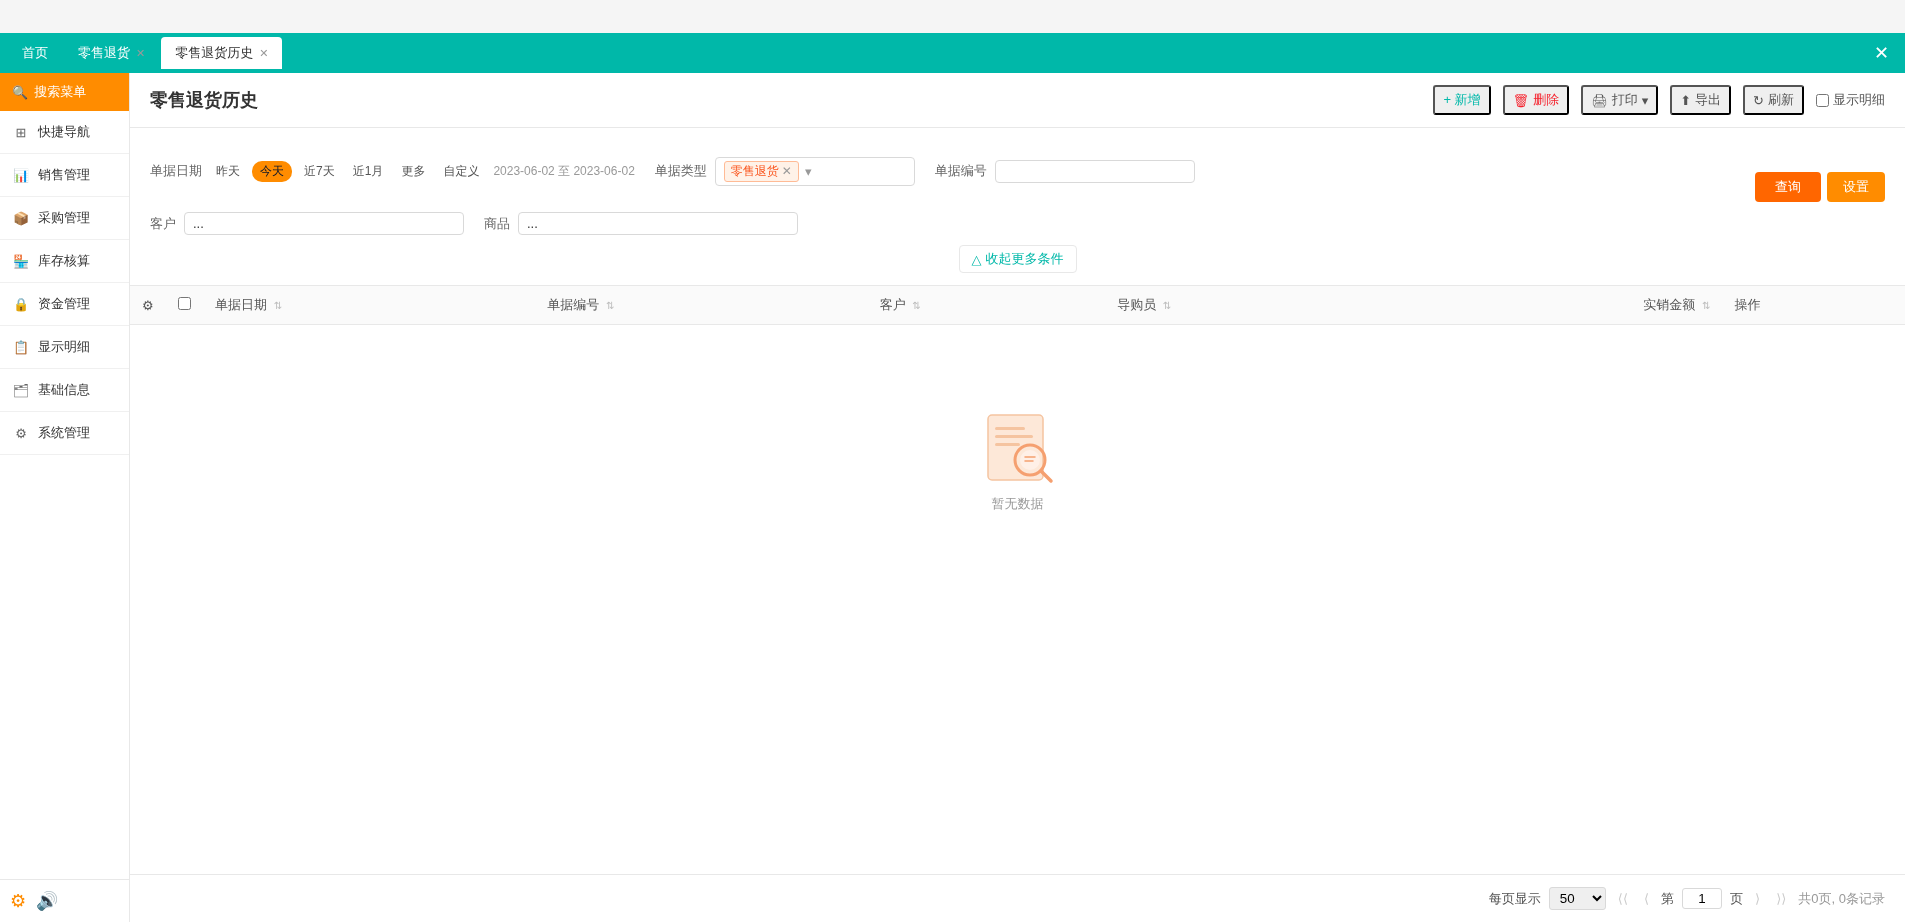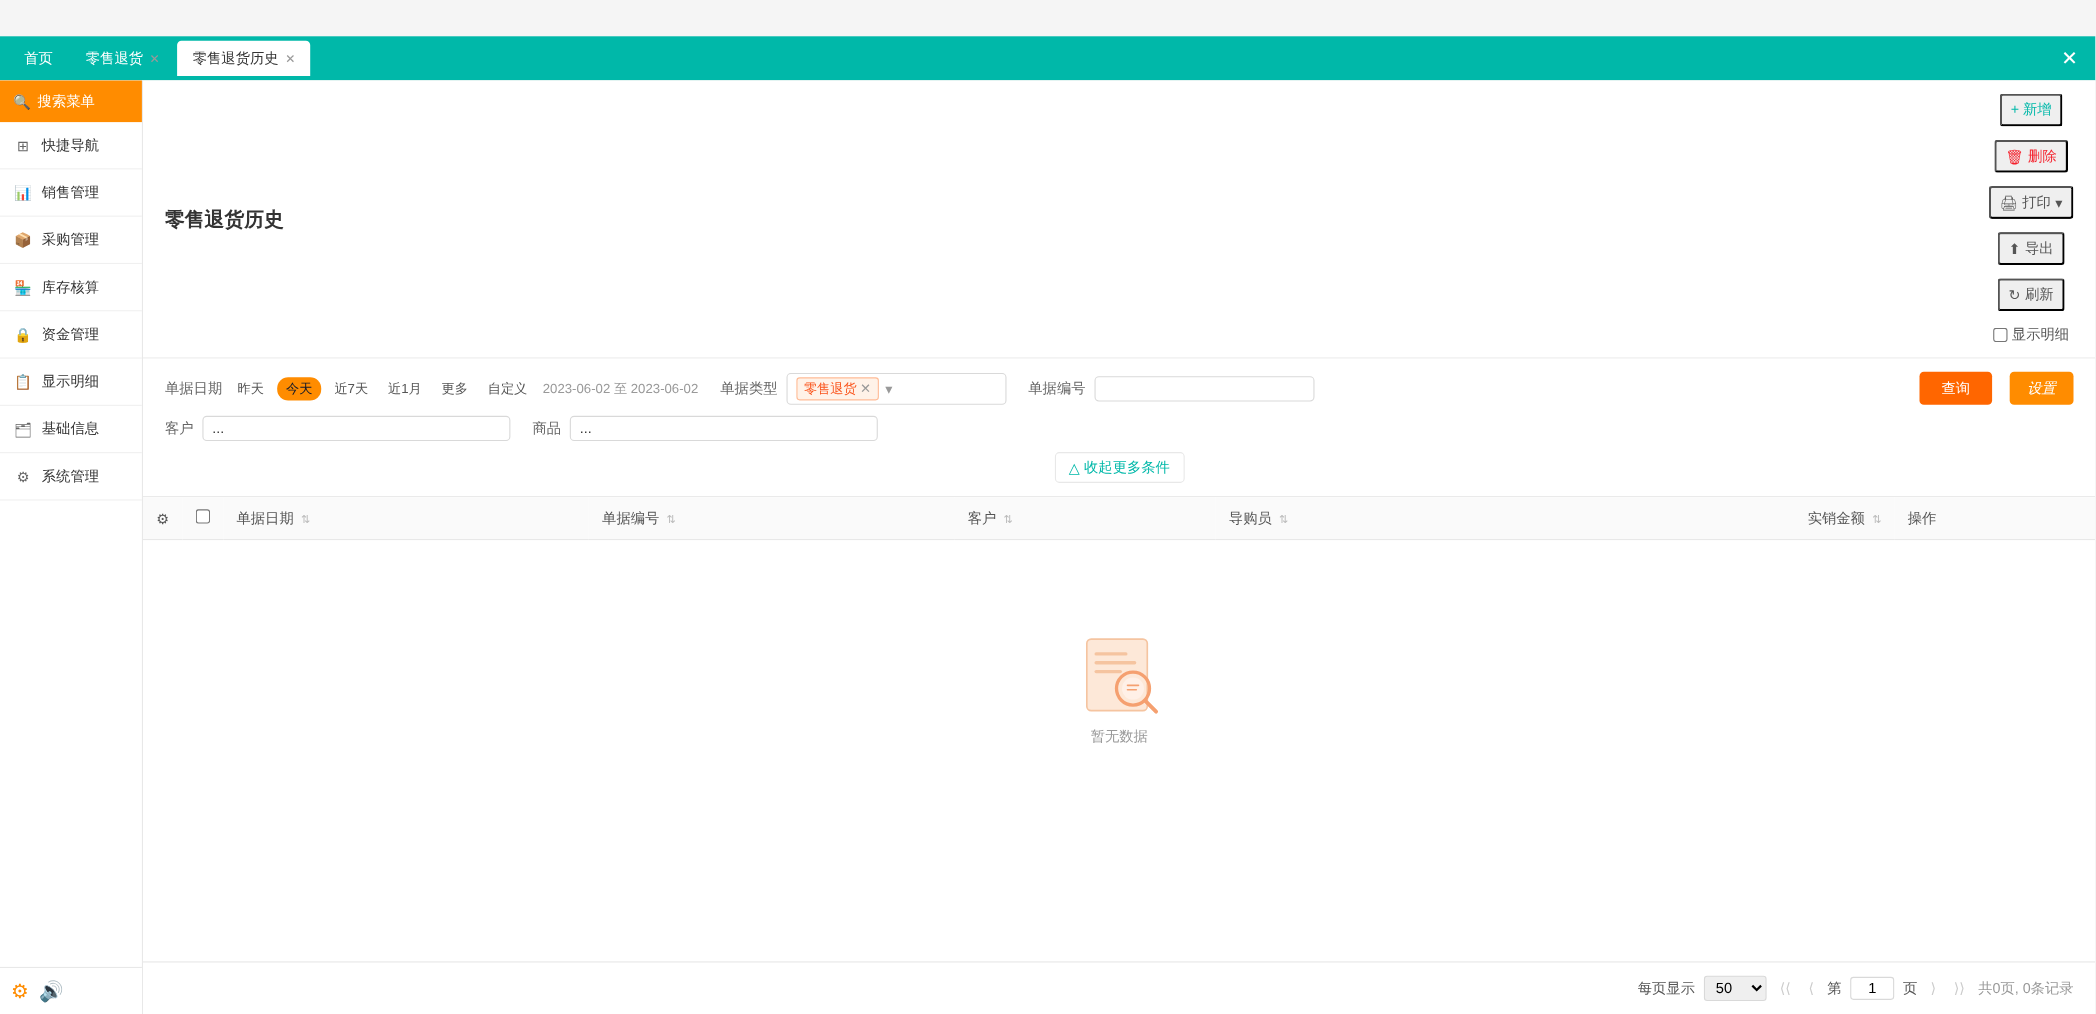--- a/index.html
+++ b/index.html
@@ -25,21 +25,21 @@
     .sidebar-item .nav-icon { width: 18px; height: 18px; display: flex; align-items: center; justify-content: center; color: #666; }
     .sidebar-footer { padding: 10px; display: flex; gap: 10px; border-top: 1px solid #e8e8e8; background: #fff; }
     .sidebar-footer-btn { cursor: pointer; color: #ff8c00; font-size: 18px; }
 
     
     .content { flex: 1; overflow: hidden; display: flex; flex-direction: column; background: #f5f5f5; }
 
     
     .page-header { background: #fff; padding: 12px 20px; display: flex; align-items: center; justify-content: space-between; border-bottom: 1px solid #e8e8e8; flex-shrink: 0; }
     .page-title { font-size: 18px; font-weight: bold; color: #333; }
-    .header-actions { display: flex; align-items: center; gap: 12px; flex-direction: column; }
+    .header-actions { display: flex; align-items: center; gap: 12px; }
     .action-btn { display: flex; align-items: center; gap: 4px; cursor: pointer; color: #555; font-size: 13px; padding: 4px 8px; border-radius: 3px; }
     .action-btn.new-btn { color: #00b8a9; }
     .action-btn.del-btn { color: #f5222d; }
     .display-toggle { display: flex; align-items: center; gap: 4px; font-size: 13px; color: #555; }
     .display-toggle input { cursor: pointer; }
 
     
     .filter-area { background: #fff; padding: 12px 20px; border-bottom: 1px solid #e8e8e8; flex-shrink: 0; }
     .filter-row { display: flex; align-items: center; gap: 20px; margin-bottom: 10px; flex-wrap: wrap; }
     .filter-item { display: flex; align-items: center; gap: 8px; }
@@ -51,21 +51,21 @@
     .filter-select { display: flex; align-items: center; border: 1px solid #d9d9d9; border-radius: 4px; padding: 3px 8px; min-width: 200px; background: #fff; cursor: pointer; gap: 6px; }
     .filter-select-value { flex: 1; color: #333; }
     .filter-select .tag { background: #fff2e8; border: 1px solid #ffbb96; color: #fa541c; padding: 1px 6px; border-radius: 3px; font-size: 12px; display: flex; align-items: center; gap: 3px; }
     .filter-select .tag .x { cursor: pointer; color: #999; }
     .filter-select-arrow { color: #999; }
     .filter-input { border: 1px solid #d9d9d9; border-radius: 4px; padding: 3px 8px; min-width: 200px; outline: none; }
     .collapse-btn { display: flex; align-items: center; gap: 4px; color: #00b8a9; cursor: pointer; font-size: 13px; padding: 4px 12px; border: 1px solid #e8e8e8; border-radius: 4px; background: #fff; }
 
     
     .query-btn { background: #ff6600; color: #fff; border: none; border-radius: 4px; padding: 6px 20px; cursor: pointer; font-size: 13px; }
-    .settings-btn { background: #ff8c00; color: #fff; border: none; border-radius: 4px; padding: 6px 16px; cursor: pointer; font-size: 13px; font-style: italic; }
+    .settings-btn { background: #ff8c00; color: #fff; border: none; border-radius: 4px; padding: 6px 16px; cursor: pointer; font-size: 13px; }
 
     
     .table-area { flex: 1; overflow: auto; background: #fff; margin: 0; }
     .data-table { width: 100%; border-collapse: collapse; }
     .data-table th { background: #fafafa; border-bottom: 1px solid #e8e8e8; padding: 10px 12px; text-align: left; font-weight: normal; color: #555; font-size: 13px; white-space: nowrap; }
     .data-table th .sort-icon { color: #bbb; font-size: 10px; margin-left: 3px; }
     .data-table td { padding: 10px 12px; border-bottom: 1px solid #f0f0f0; color: #333; font-size: 13px; }
     .table-settings { width: 36px; text-align: center; }
     .table-checkbox { width: 36px; text-align: center; }
 
@@ -203,21 +203,21 @@
             </span>
             <span class="filter-select-arrow">▾</span>
           </div>
         </div>
 
         <div class="filter-item">
           <span class="filter-label">单据编号</span>
           <input class="filter-input" type="text" style="">
         </div>
 
-        <div style="margin-left:auto; display:flex; gap:16px;">
+        <div style="margin-left:auto; display:flex; gap:6px;margin-top:32px;">
           <button class="query-btn">查询</button>
           <button class="settings-btn">设置</button>
         </div>
       </div>
 
       <div class="filter-row">
 
         <div class="filter-item">
           <span class="filter-label">客户</span>
           <div class="filter-select" style="min-width:280px;">

